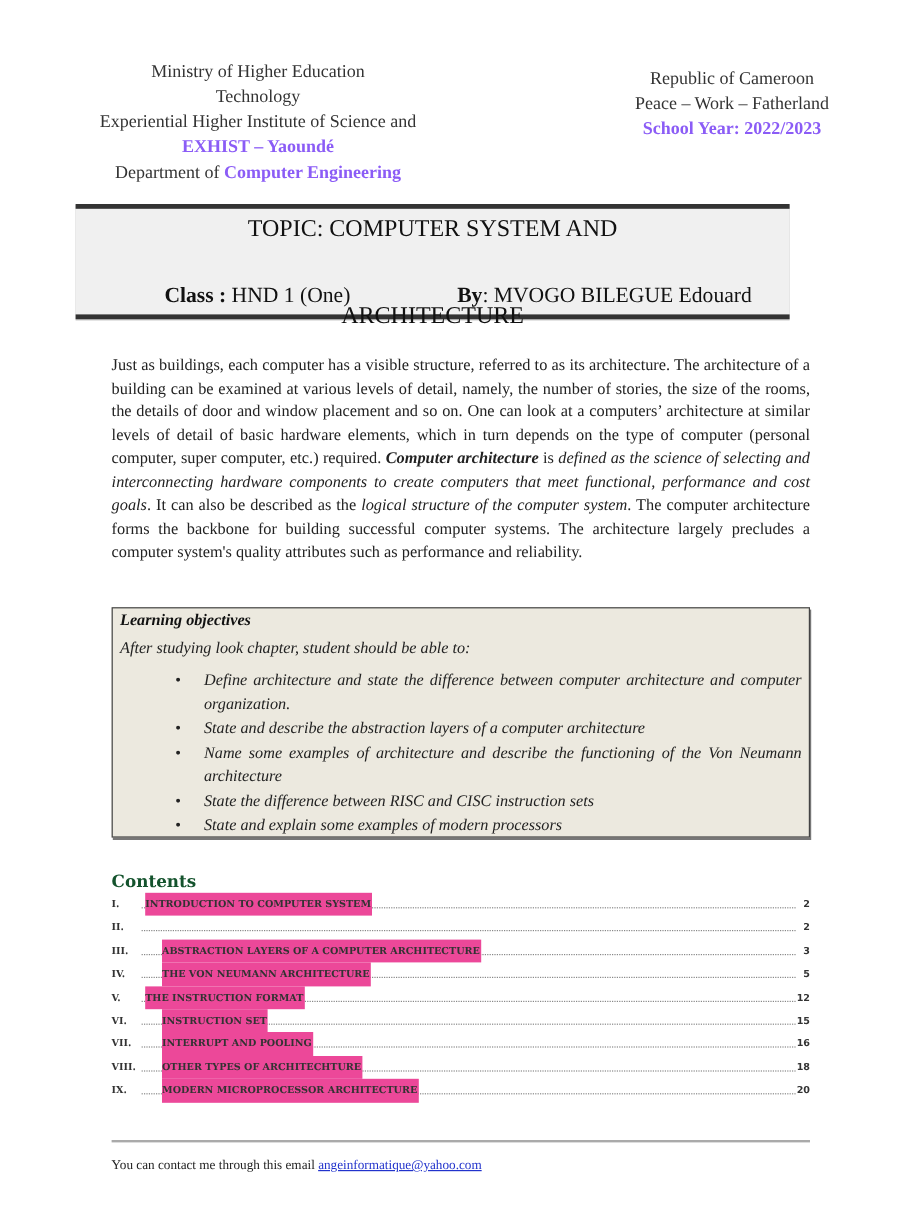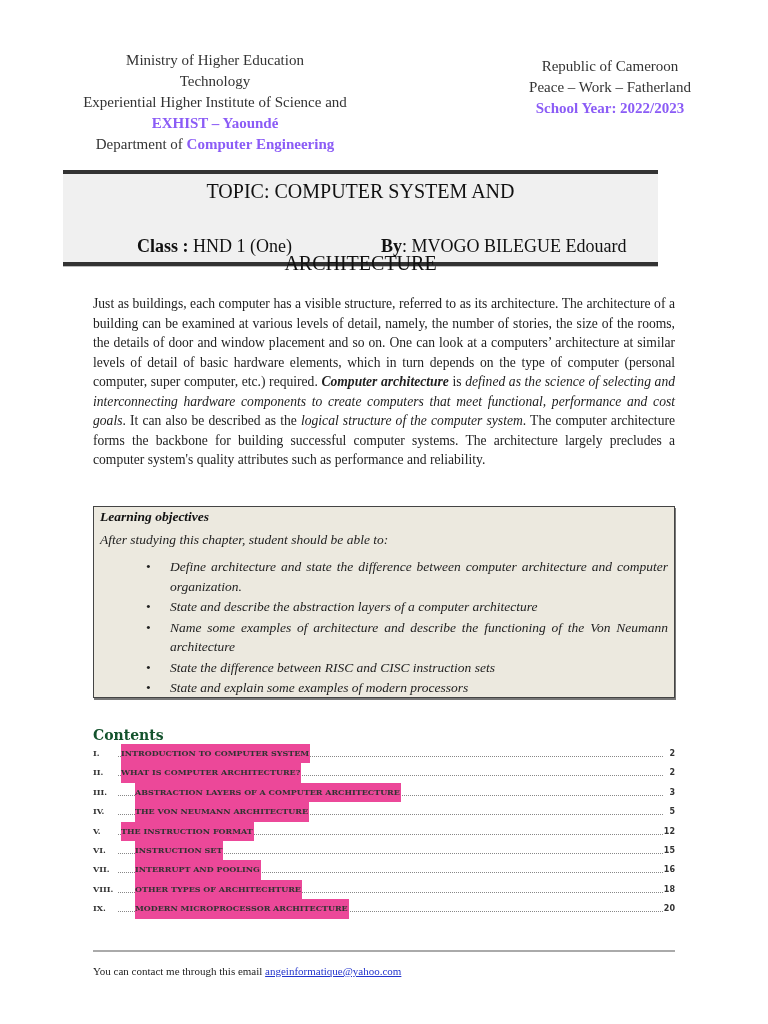--- a/index.html
+++ b/index.html
@@ -92,42 +92,41 @@
   <div class="class-line">
     <span class="cls"><b>Class :</b><span> HND 1 (One)</span></span>
     <span class="by"><b>By</b><span>: MVOGO BILEGUE Edouard</span></span>
   </div>
 </div>
 
 <div class="abs intro"><span>Just as buildings, each computer has a visible structure, referred to as its architecture. The architecture of a building can be examined at various levels of detail, namely, the number of stories, the size of the rooms, the details of door and window placement and so on. One can look at a computers’ architecture at similar levels of detail of basic hardware elements, which in turn depends on the type of computer (personal computer, super computer, etc.) required. </span><b><i>Computer architecture</i></b><span> is </span><i>defined as the science of selecting and interconnecting hardware components to create computers that meet functional, performance and cost goals</i><span>. It can also be described as the </span><i>logical structure of the computer system</i><span>. The computer architecture forms the backbone for building successful computer systems. The architecture largely precludes a computer system's quality attributes such as performance and reliability.</span></div>
 
 <div class="abs obj-box">
   <div class="obj-title">Learning objectives</div>
-  <div class="obj-intro">After studying this chapter, student should be able to:</div>
+  <div class="obj-intro">After studying look chapter, student should be able to:</div>
   <ul class="obj-list">
     <li><span class="bullet">•</span><span>Define architecture and state the difference between computer architecture and computer organization.</span></li>
     <li><span class="bullet">•</span><span>State and describe the abstraction layers of a computer architecture</span></li>
     <li><span class="bullet">•</span><span>Name some examples of architecture and describe the functioning of the Von Neumann  architecture</span></li>
     <li><span class="bullet">•</span><span>State the difference between RISC and CISC instruction sets</span></li>
     <li><span class="bullet">•</span><span>State and explain some examples of modern processors</span></li>
   </ul>
 </div>
 
 <div class="abs contents-title">Contents</div>
 
 <div class="abs toc">
   <div class="toc-row">
       <span class="toc-num">I.</span>
       <span class="toc-label" style="left:28px">INTRODUCTION TO COMPUTER SYSTEM</span>
       <span class="toc-dots"></span>
       <span class="toc-page">2</span>
     </div>
   <div class="toc-row">
       <span class="toc-num">II.</span>
-      <span class="toc-label" style="left:28px">WHAT IS COMPUTER ARCHITECTURE?</span>
       <span class="toc-dots"></span>
       <span class="toc-page">2</span>
     </div>
   <div class="toc-row">
       <span class="toc-num">III.</span>
       <span class="toc-label" style="left:42px">ABSTRACTION LAYERS OF A COMPUTER ARCHITECTURE</span>
       <span class="toc-dots"></span>
       <span class="toc-page">3</span>
     </div>
   <div class="toc-row">

